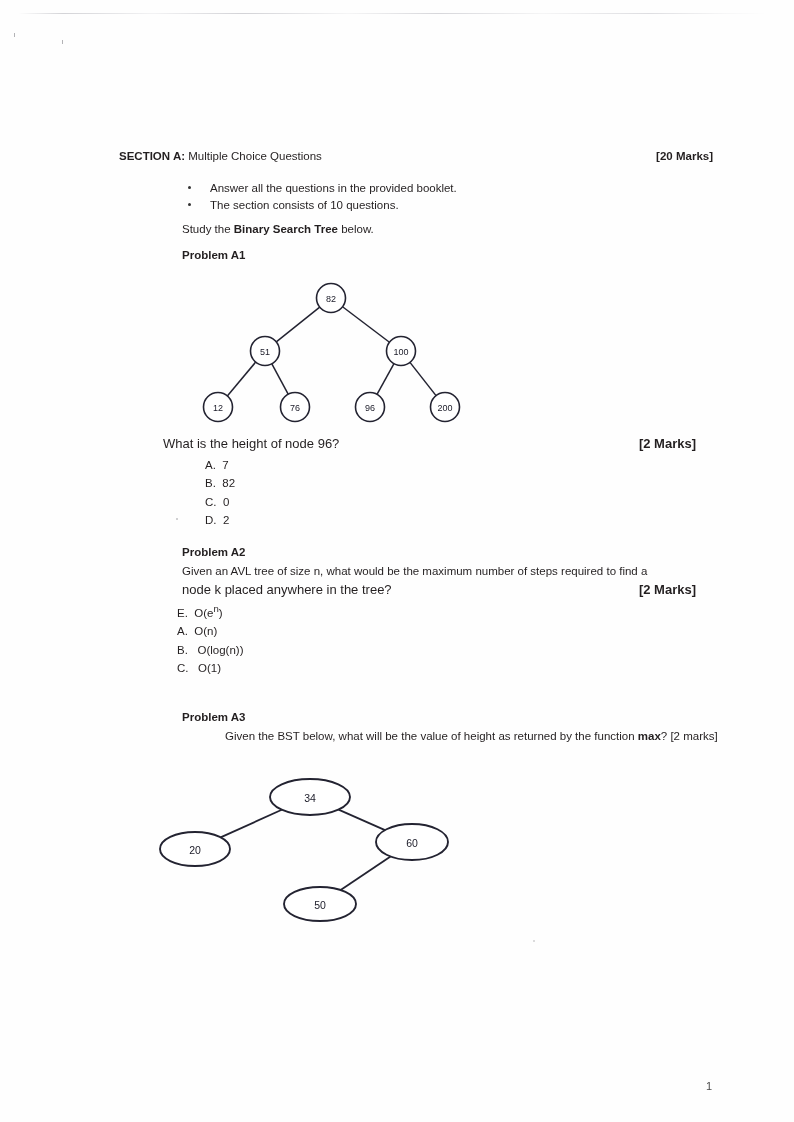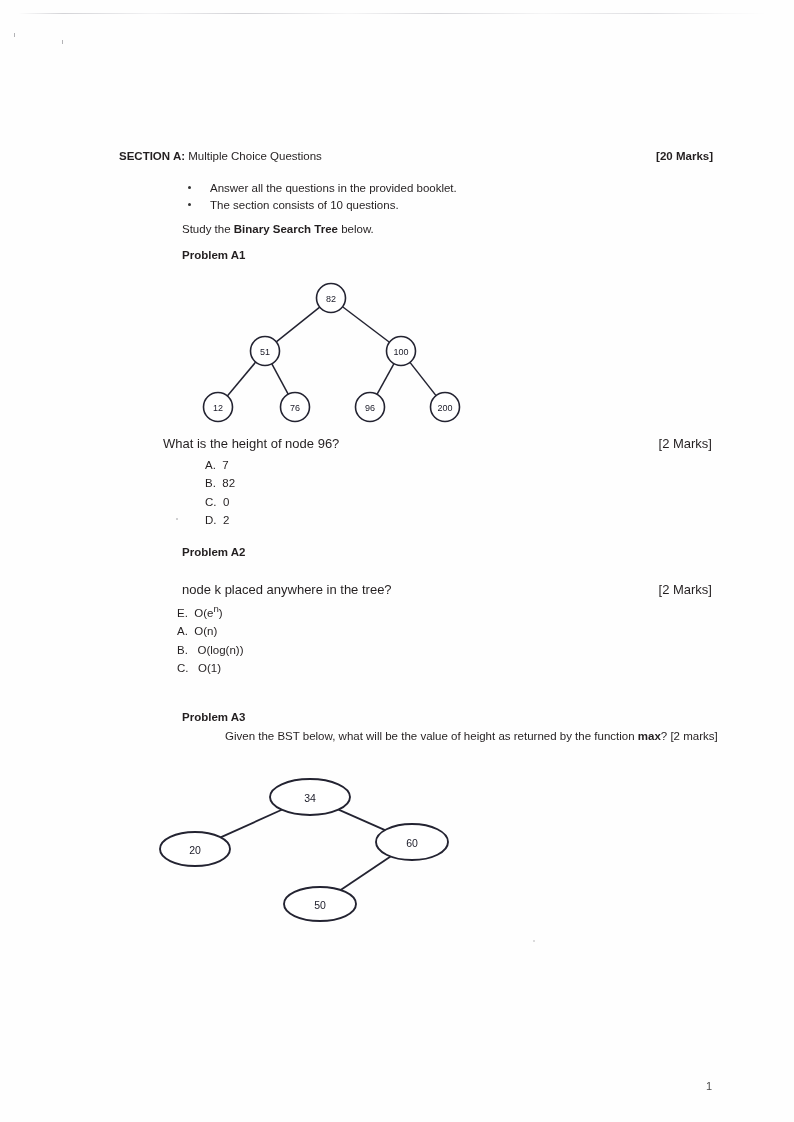--- a/index.html
+++ b/index.html
@@ -79,21 +79,21 @@
   }
 
   .blk {
     position: absolute;
     font-size: 11.5px;
     line-height: 16.5px;
   }
   .prob-title { font-weight: bold; }
 
   .q-line { position: absolute; font-size: 13px; line-height: 16.5px; }
-  .q-line .marks-r { position: absolute; right: 0; top: 0; }
+  .q-line .marks-r { position: absolute; right: 16px; top: 0; font-weight: bold; }
 
   .opts { position: absolute; font-size: 11.5px; line-height: 18.4px; }
   .opts .row { white-space: pre; }
 
   .para {
     position: absolute;
     font-size: 11.5px;
     line-height: 18.5px;
     text-align: justify;
   }
@@ -188,20 +188,21 @@
 
   <div class="opts" style="left:185px; top:456px;margin-left:20px;">
     <div class="row"><span>A.</span>  <span>7</span></div>
     <div class="row"><span>B.</span>  <span>82</span></div>
     <div class="row"><span>C.</span>  <span>0</span></div>
     <div class="row"><span>D.</span>  <span>2</span></div>
   </div>
 
   <div class="blk prob-title" style="left:182px; top:544px;">Problem A2</div>
 
+  <div class="blk" style="left:182px; top:563px; width:531px;">Given an AVL tree of size n, what would be the maximum number of steps required to find a</div>
 
   <div class="q-line" style="left:182px; top:582px; width:530px;">
     <span>node k placed anywhere in the tree?</span>
     <span class="marks-r">[2 Marks]</span>
   </div>
 
   <div class="opts" style="left:177px; top:600px;">
     <div class="row"><span>E.</span>  <span>O(e</span><sup>n</sup><span>)</span></div>
     <div class="row"><span>A.</span>  <span>O(n)</span></div>
     <div class="row"><span>B.</span>  <span> O(log(n))</span></div>

